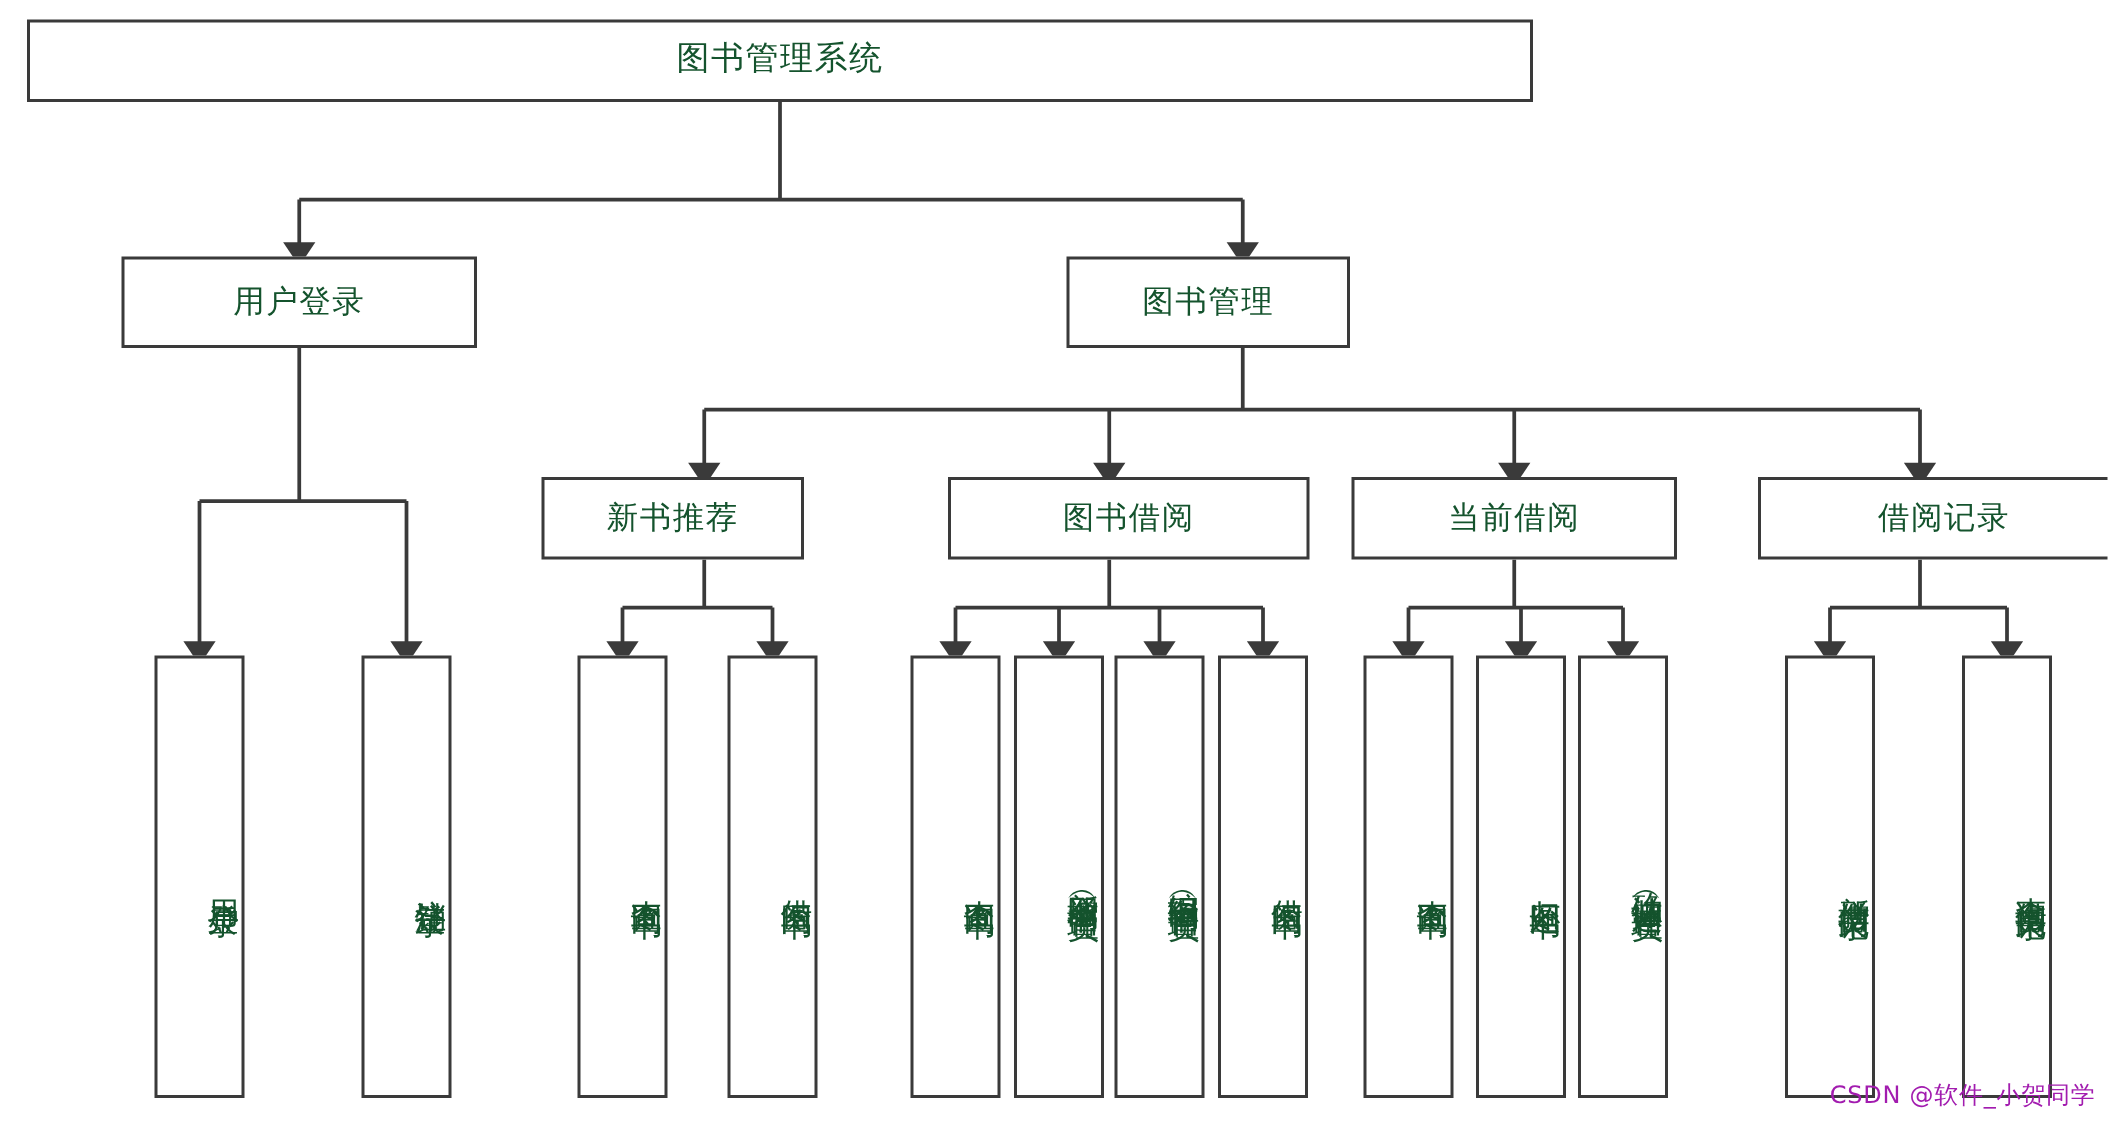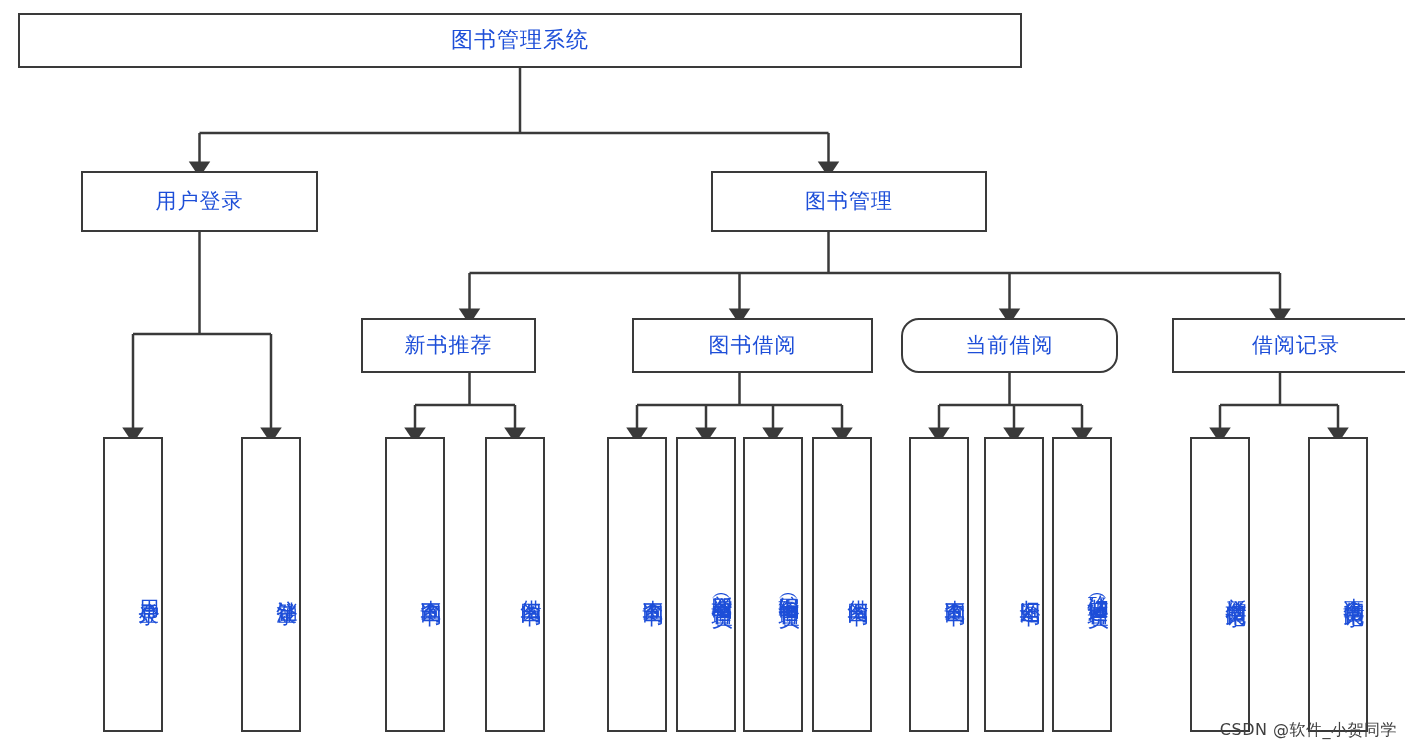--- a/index.html
+++ b/index.html
@@ -7,33 +7,33 @@
   body{
     font-family:"DejaVu Sans","Liberation Sans",sans-serif;
     width:1405px;height:747px;overflow:hidden;position:relative;
   }
   #diagram-root{position:relative;width:1405px;height:747px;background:#ffffff;}
   svg.edges{position:absolute;left:0;top:0;width:1405px;height:747px;}
   .node{
     position:absolute;box-sizing:border-box;
     background:#ffffff;border:2.5px solid #3a3a3a;
     display:flex;align-items:center;justify-content:center;
-    color:#1d4ed8;
+    color:#14532d;
   }
   .node.horiz{font-size:21px;letter-spacing:1px;line-height:1.2;}
   .node.root{font-size:22px;}
   .node.leaf{
     writing-mode:vertical-rl;text-orientation:upright;
     font-size:21px;line-height:1.22;letter-spacing:2px;
     padding-top:4px;align-items:flex-start;justify-content:center;
     white-space:nowrap;
   }
   .watermark{
     position:absolute;right:8px;bottom:6px;
-    font-size:16px;color:#404040;letter-spacing:0.5px;
+    font-size:16px;color:#a21caf;letter-spacing:0.5px;
     user-select:none;white-space:nowrap;
   }
 </style>
 </head>
 <body>
 
 <div id="diagram-root">
   <svg class="edges" viewBox="0 0 1405 747" xmlns="http://www.w3.org/2000/svg">
     <defs>
       <marker id="arrowhead" markerWidth="9" markerHeight="9" refX="3.2" refY="4.5" orient="auto" markerUnits="strokeWidth">
@@ -76,30 +76,30 @@
         <path d="M1338,405 L1338,435" stroke="#3a3a3a" stroke-width="2.5" fill="none" marker-end="url(#arrowhead)"></path>
       </g>
   </svg>
   <div id="node-layer">
       <div class="node horiz root" style="left: 18px; top: 13px; width: 1004px; height: 55px;">
         <span>图书管理系统</span>
       </div>
       <div class="node horiz" style="left: 81px; top: 171px; width: 237px; height: 61px;">
         <span>用户登录</span>
       </div>
-      <div class="node horiz" style="left: 711px; top: 171px; width: 276px; height: 61px;">
+      <div class="node horiz" style="left: 711px; top: 171px; width: 189px; height: 61px;">
         <span>图书管理</span>
       </div>
       <div class="node horiz" style="left: 361px; top: 318px; width: 175px; height: 55px;">
         <span>新书推荐</span>
       </div>
       <div class="node horiz" style="left: 632px; top: 318px; width: 241px; height: 55px;">
         <span>图书借阅</span>
       </div>
-      <div class="node horiz" style="left: 901px; top: 318px; width: 217px; height: 55px; border-radius: 18px;">
+      <div class="node horiz" style="left: 901px; top: 318px; width: 217px; height: 55px;">
         <span>当前借阅</span>
       </div>
       <div class="node horiz" style="left: 1172px; top: 318px; width: 248px; height: 55px;">
         <span>借阅记录</span>
       </div>
       <div class="node leaf" style="left: 103px; top: 437px; width: 60px; height: 295px;">
         <span>用户登录</span>
       </div>
       <div class="node leaf" style="left: 241px; top: 437px; width: 60px; height: 295px;">
         <span>注销登录</span>

